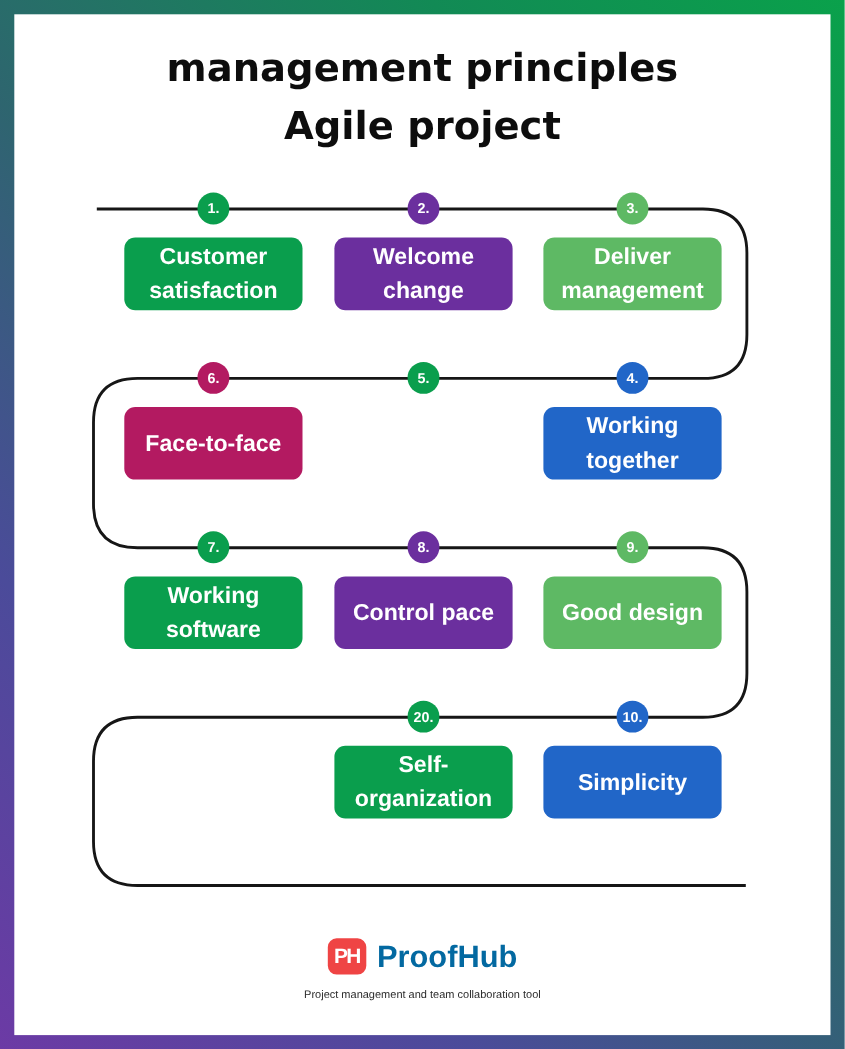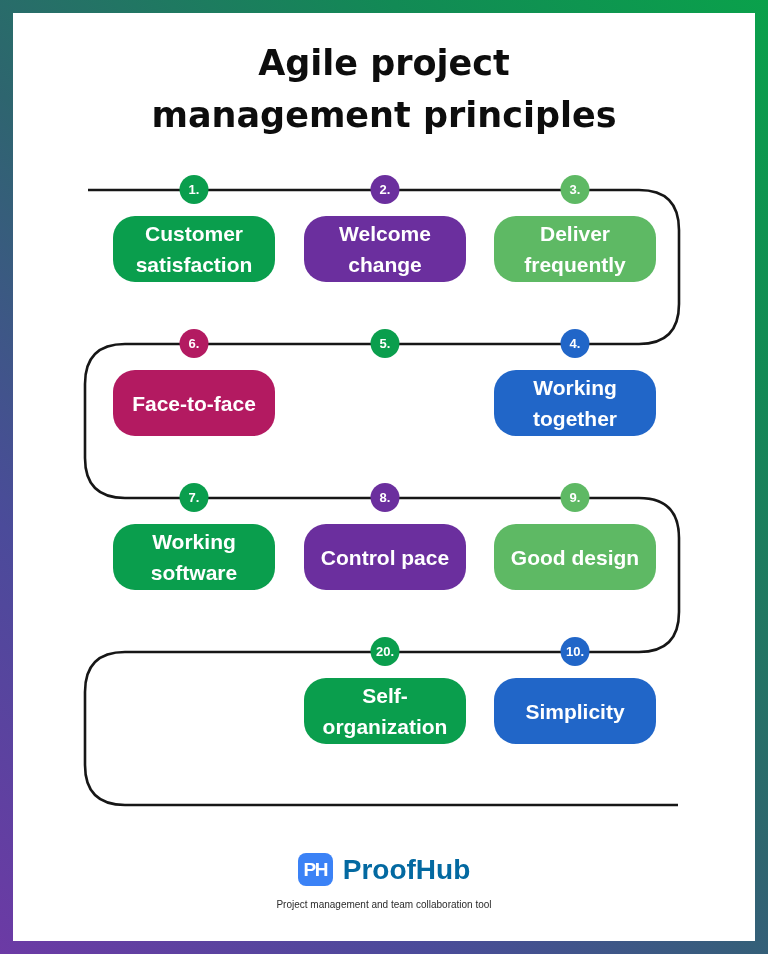--- a/index.html
+++ b/index.html
@@ -42,21 +42,21 @@
     position: absolute; left: 50%; top: 0; transform: translateX(-50%);
     width: 29px; height: 29px; border-radius: 50%;
     color: #ffffff;
     font-family: "Liberation Sans", sans-serif;
     font-weight: 700; font-size: 13px; line-height: 29px;
     text-align: center;
   }
   .card {
     position: absolute; left: 0; top: 41px;
     width: 162px; height: 66px;
-    border-radius: 22px;
+    border-radius: 10px;
     display: flex; align-items: center; justify-content: center;
     text-align: center;
     color: #ffffff;
     font-family: "Liberation Sans", sans-serif;
     font-weight: 700; font-size: 21px; line-height: 31px;
     white-space: pre-line;
     padding: 4px;
   }
 
   .c-green   { background: #0a9e4d; }
@@ -64,21 +64,21 @@
   .c-lgreen  { background: #5eb964; }
   .c-crimson { background: #b31a61; }
   .c-blue    { background: #2166c8; }
 
   .logo-row {
     position: absolute; left: 0; top: 840px; width: 100%;
     display: flex; align-items: center; justify-content: center; gap: 10px;
   }
   .logo-badge {
     width: 35px; height: 33px; border-radius: 8px;
-    background: #3b82f6; color: #ffffff;
+    background: #ef4444; color: #ffffff;
     display: flex; align-items: center; justify-content: center;
     font-family: "Liberation Sans", sans-serif;
     font-weight: 700; font-size: 19px; letter-spacing: -1.5px;
   }
   .brand {
     font-family: "Liberation Sans", sans-serif;
     font-weight: 700; font-size: 28px; color: #0369a1;
   }
   .tagline {
     position: absolute; left: 0; top: 886px; width: 100%;
@@ -87,42 +87,42 @@
     font-size: 10px; color: #2b2b2b;
   }
 </style>
 </head>
 <body>
 
 <div class="frame">
   <div class="canvas">
 
     <div class="title">
+      <div>management principles</div>
       <div>Agile project</div>
-      <div>management principles</div>
     </div>
 
     <svg class="snake-svg" viewBox="0 0 742 928" xmlns="http://www.w3.org/2000/svg">
       <path d="M 75 177 H 626 Q 666 177 666 217 V 291 Q 666 331 626 331 H 112 Q 72 331 72 371 V 445 Q 72 485 112 485 H 626 Q 666 485 666 525 V 599 Q 666 639 626 639 H 112 Q 72 639 72 679 V 752 Q 72 792 112 792 H 665" fill="none" stroke="#161616" stroke-width="2.6"></path>
     </svg>
 
     <div class="cell rowA colA">
       <div class="num c-green">1.</div>
       <div class="card c-green">Customer
 satisfaction</div>
     </div>
     <div class="cell rowA colB">
       <div class="num c-purple">2.</div>
       <div class="card c-purple">Welcome
 change</div>
     </div>
     <div class="cell rowA colC">
       <div class="num c-lgreen">3.</div>
       <div class="card c-lgreen">Deliver
-frequently</div>
+management</div>
     </div>
 
     <div class="cell rowB colA">
       <div class="num c-crimson">6.</div>
       <div class="card c-crimson">Face-to-face</div>
     </div>
     <div class="cell rowB colB">
       <div class="num c-green">5.</div>
     </div>
     <div class="cell rowB colC">

